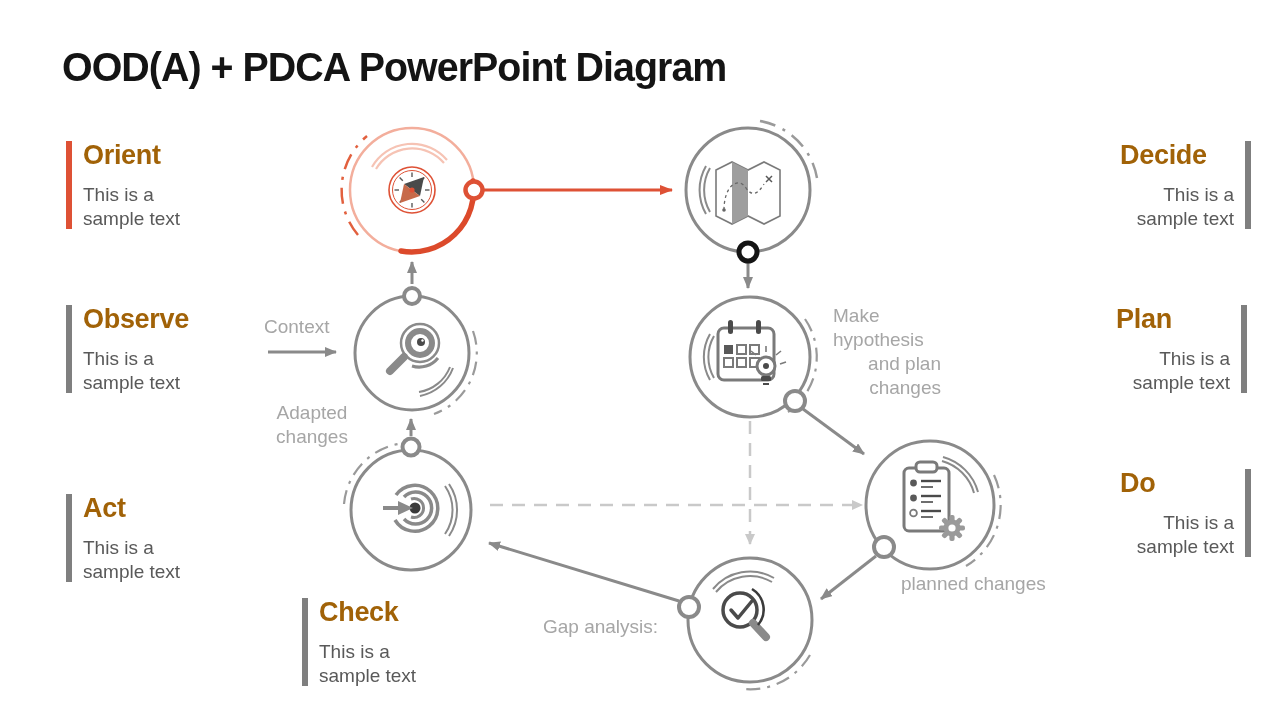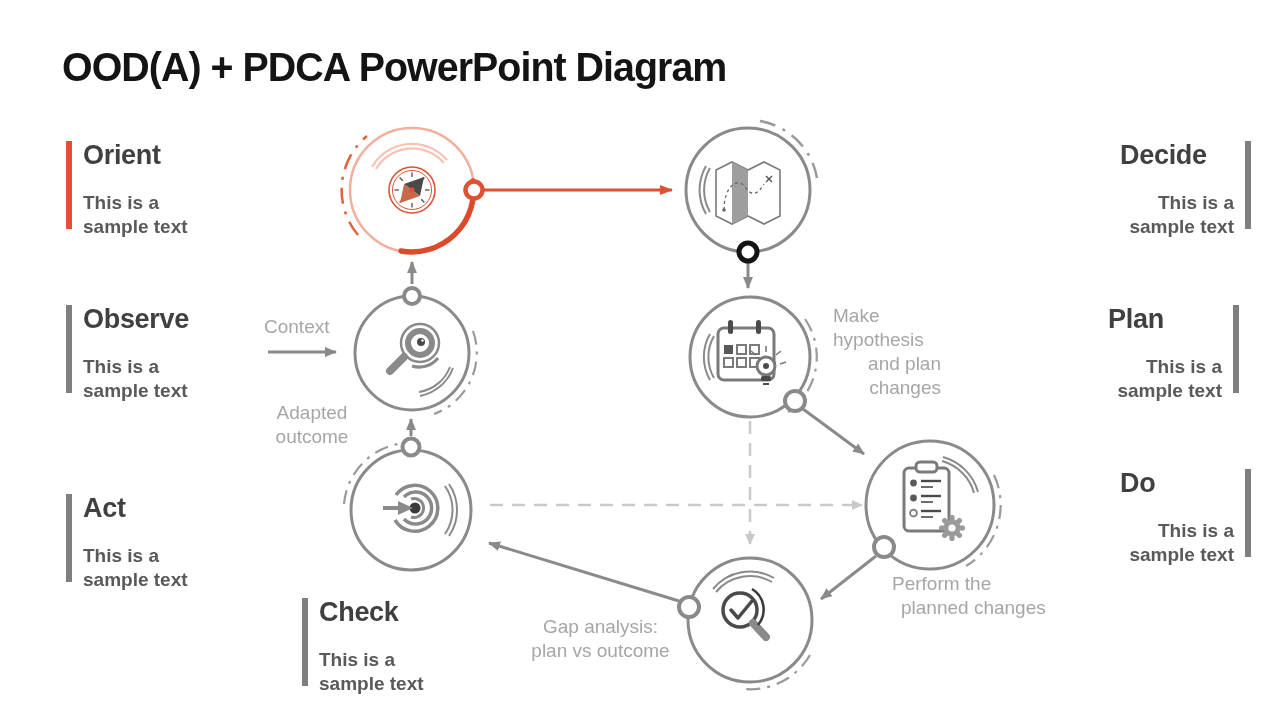--- a/index.html
+++ b/index.html
@@ -5,22 +5,22 @@
   html,body{margin:0;padding:0;background:#ffffff;}
   #slide{position:relative;width:1280px;height:720px;background:#ffffff;overflow:hidden;
          font-family:"Liberation Sans",sans-serif;padding-left:39px;}
   .page-title{position:absolute;left:62px;top:44px;font-size:41px;font-weight:600;
               color:#141414;letter-spacing:-1px;transform:scaleX(.96);transform-origin:left center;
               white-space:nowrap;}
   .side-label{position:absolute;display:flex;gap:11px;}
   .side-label .bar{width:6px;height:88px;flex:none;background:#7f7f7f;}
   .side-label .bar.orange{background:#DE5135;}
   .side-label .texts{display:flex;flex-direction:column;}
-  .side-label .ttl{font-size:27px;font-weight:700;color:#404040;line-height:1.1;letter-spacing:-.3px;}
-  .side-label .sub{font-size:19px;color:#595959;line-height:1.3;width:114px;margin-top:20px;font-weight:bold;}
+  .side-label .ttl{font-size:27px;font-weight:700;color:#a16207;line-height:1.1;letter-spacing:-.3px;}
+  .side-label .sub{font-size:19px;color:#595959;line-height:1.3;width:114px;margin-top:12px;}
   .side-label.right{flex-direction:row-reverse;}
   .side-label.right .texts{align-items:flex-start;text-align:right;}
   .flow-label{position:absolute;font-size:19px;color:#A6A6A6;line-height:1.27;}
   .flow-label .rline{text-align:right;}
   .flow-label .indent{padding-left:9px;}
   .center{text-align:center;}
   svg{position:absolute;left:0;top:0;}
 </style>
 </head>
 <body>
@@ -58,21 +58,21 @@
     </div>
   </div>
 
   <div class="side-label right" style="right:68px;top:141px">
     <div class="bar"></div>
     <div class="texts">
       <div class="ttl">Decide</div>
       <div class="sub">This is a sample text</div>
     </div>
   </div>
-  <div class="side-label right" style="right:80px;top:305px">
+  <div class="side-label right" style="right:72px;top:305px">
     <div class="bar"></div>
     <div class="texts">
       <div class="ttl">Plan</div>
       <div class="sub">This is a sample text</div>
     </div>
   </div>
   <div class="side-label right" style="right:68px;top:469px">
     <div class="bar"></div>
     <div class="texts">
       <div class="ttl">Do</div>
@@ -253,32 +253,30 @@
         <polyline points="731,610 738,618 752,601" fill="none" stroke="#4A4A4A" stroke-width="3.5" stroke-linecap="round" stroke-linejoin="round"></polyline>
         <line x1="753" y1="623" x2="766" y2="637" stroke="#8A8A8A" stroke-width="8" stroke-linecap="round"></line>
         <path d="M 752 589 A 24 24 0 0 1 758 625" fill="none" stroke="#3A3A3A" stroke-width="2.6"></path>
       </g>
       <circle cx="689" cy="607" r="10" fill="#ffffff" stroke="#8A8A8A" stroke-width="4"></circle>
     </g>
   </svg>
 
   <div class="flow-label" style="left:264px;top:315px">Context</div>
 
-  <div class="flow-label center" style="left:263px;top:401px;width:98px">Adapted outcome</div>
+  <div class="flow-label center" style="left:263px;top:401px;width:98px">Adapted changes</div>
 
   <div class="flow-label" style="left:833px;top:304px;width:108px">
     <div>Make</div>
     <div>hypothesis</div>
     <div class="rline">and plan</div>
     <div class="rline">changes</div>
   </div>
 
   <div class="flow-label" style="left:892px;top:572px;width:162px">
-    <div>Perform the</div>
     <div class="indent">planned changes</div>
   </div>
 
   <div class="flow-label" style="left:520px;top:615px;width:161px;text-align:center">
     <div>Gap analysis:</div>
-    <div>plan vs outcome</div>
   </div>
 
 </div>
 
 </body></html>

